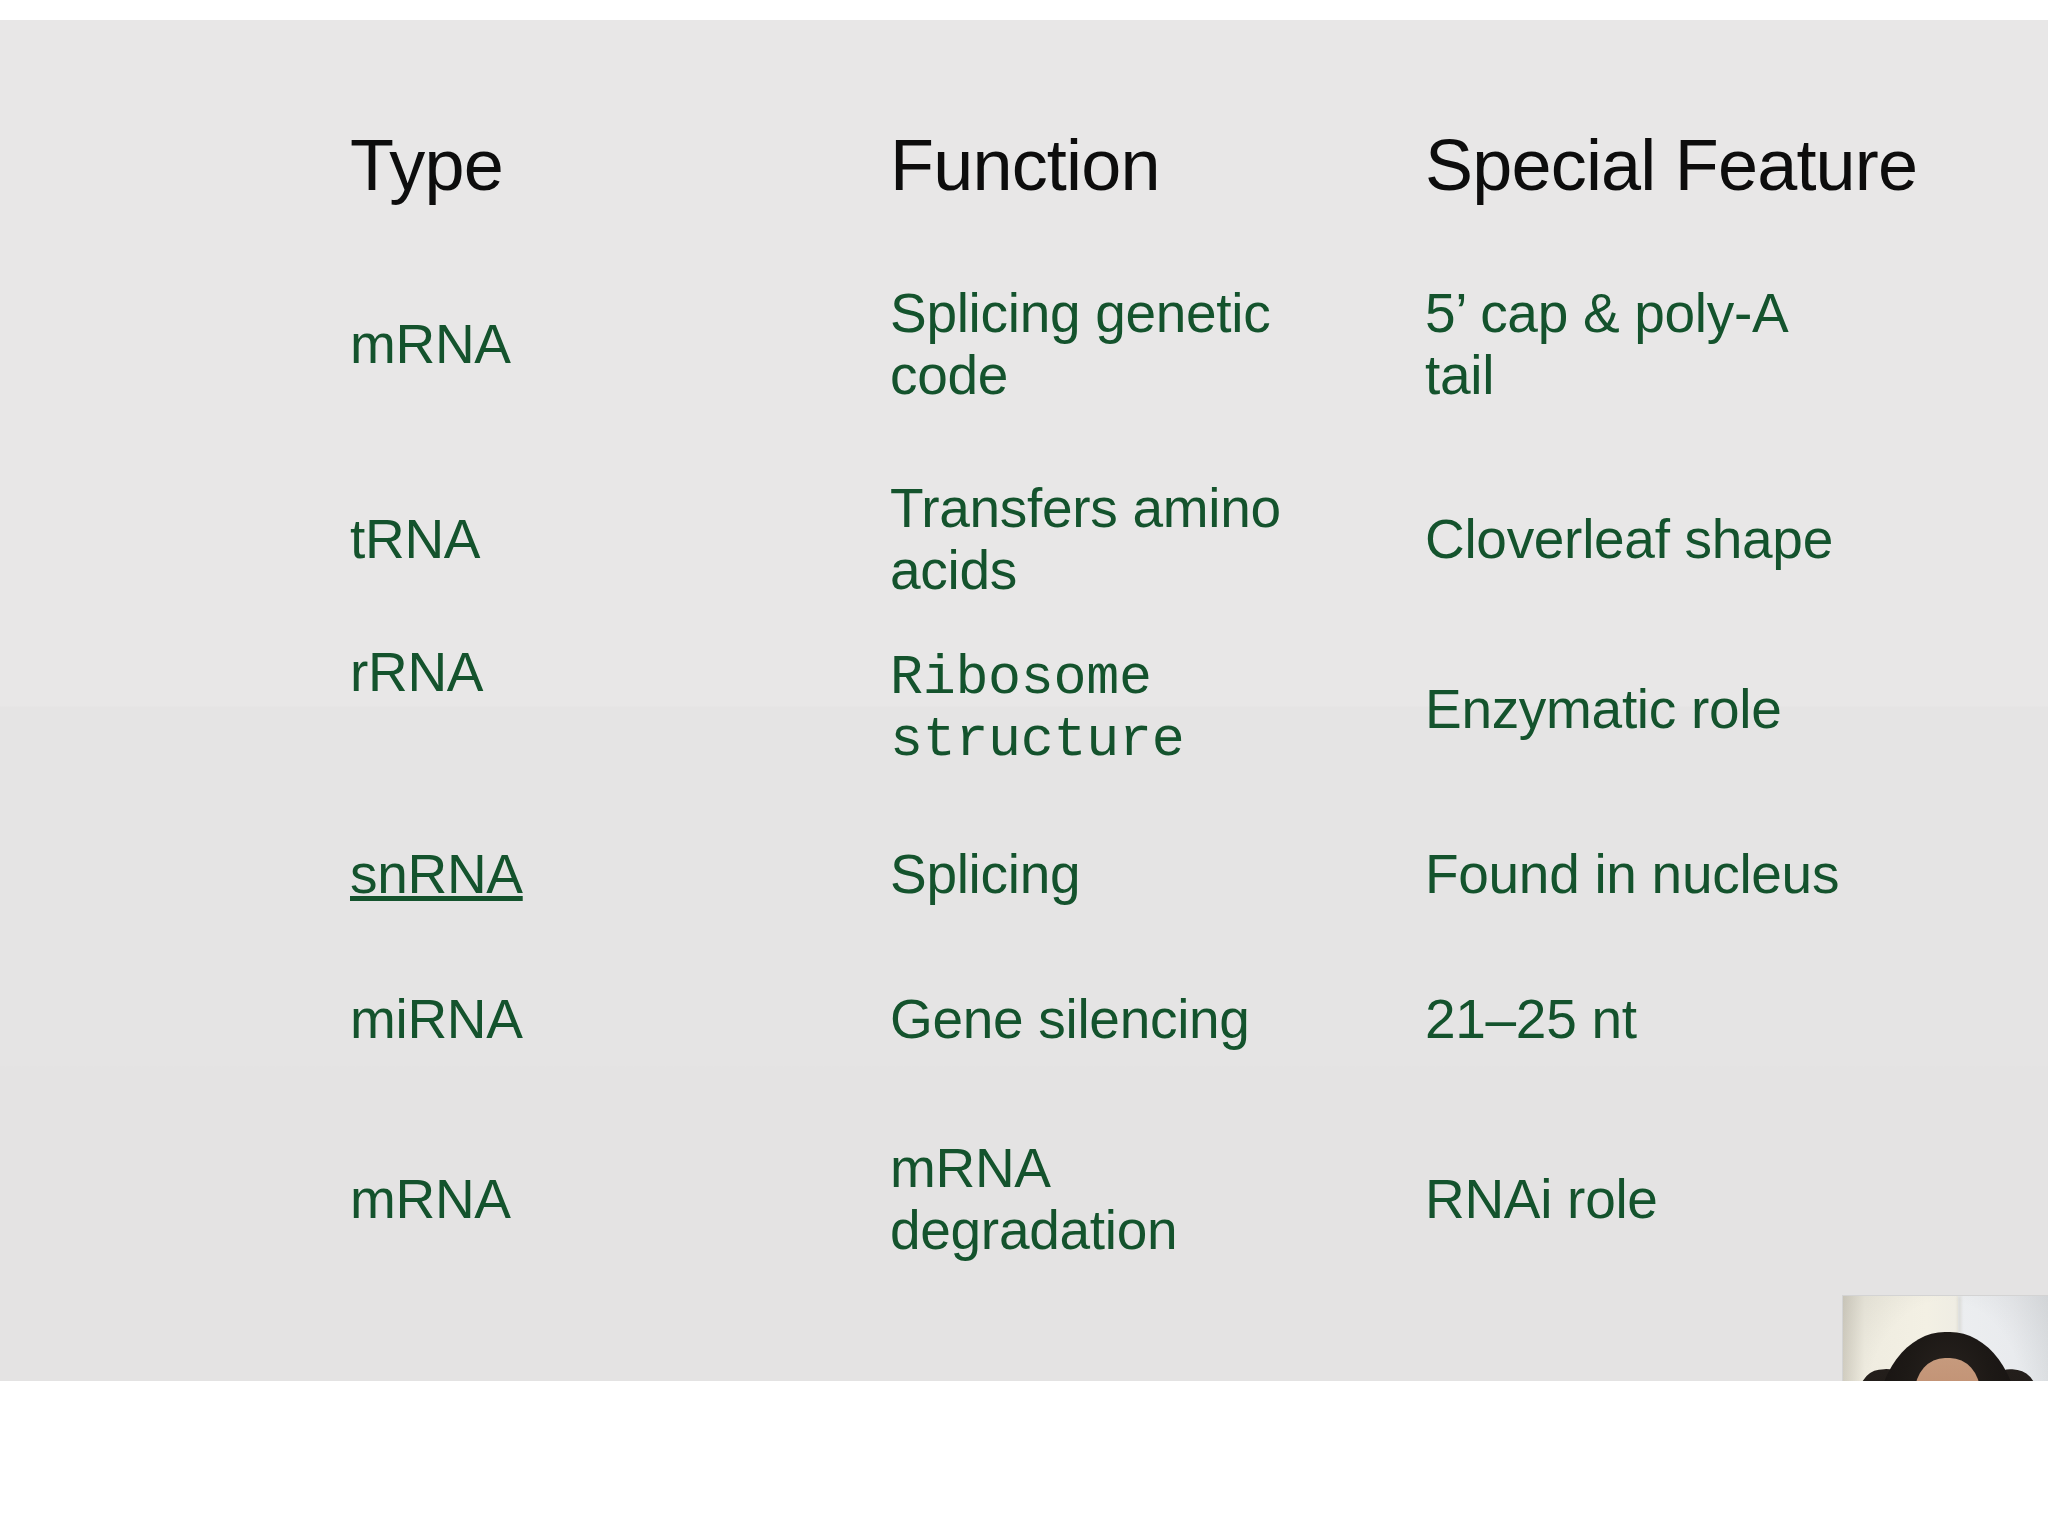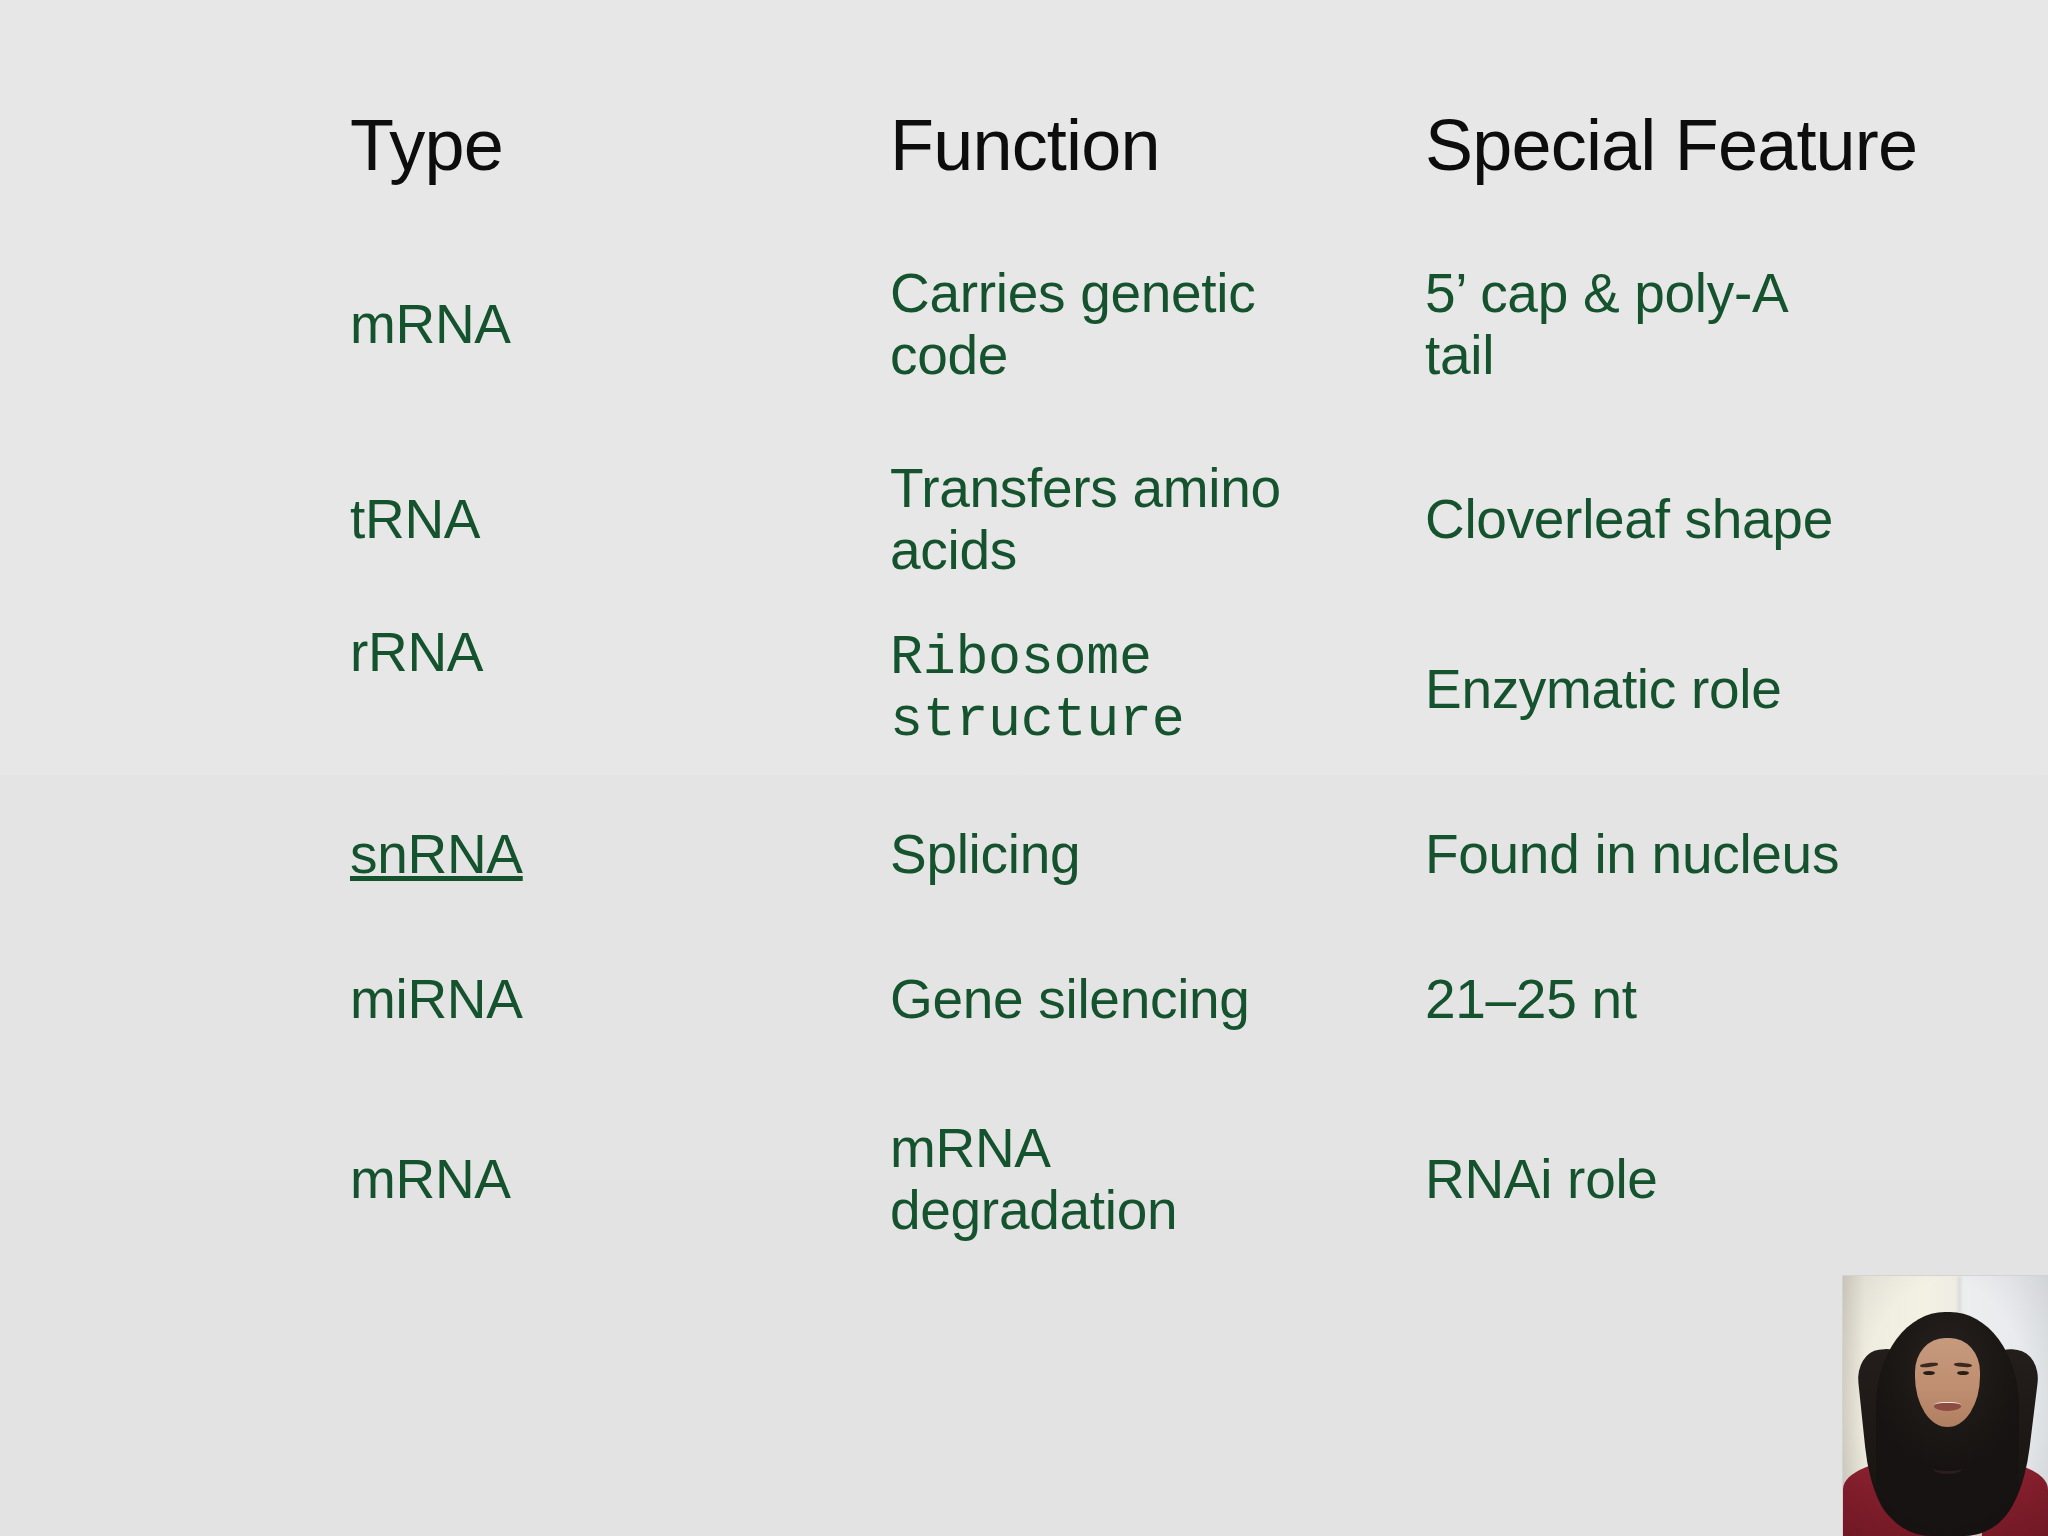--- a/index.html
+++ b/index.html
@@ -4,25 +4,26 @@
 <style>
   html, body {
     margin: 0;
     padding: 0;
     background: #ffffff;
   }
 
   .slide {
     position: relative;
     width: 2048px;
-    height: 1536px;
+    height: 1361px;
     overflow: hidden;
     background: #e7e6e6;
     font-family: "Liberation Sans", sans-serif;
     color: #0d0d0d;
+    margin-top: 20px;
   }
 
   
   .slide-bg {
     position: absolute;
     inset: 0;
     background:
       linear-gradient(to bottom,
         #e8e7e7 0%,
         #e8e7e7 50.4%,
@@ -209,21 +210,21 @@
   <div class="table">
 
     <div class="header-cell col-type">Type</div>
     <div class="header-cell col-function">Function</div>
     <div class="header-cell col-feature">Special Feature</div>
 
     <div class="rowband col-type" style="top:280px;height:90px;">
       <span class="cell" style="position:static;">mRNA</span>
     </div>
     <div class="rowband col-function" style="top:255px;height:140px;">
-      <span class="cell" style="position:static;">Carries genetic
+      <span class="cell" style="position:static;">Splicing genetic
 code</span>
     </div>
     <div class="rowband col-feature" style="top:255px;height:140px;">
       <span class="cell" style="position:static;">5’ cap &amp; poly-A
 tail</span>
     </div>
 
     <div class="rowband col-type" style="top:475px;height:90px;">
       <span class="cell" style="position:static;">tRNA</span>
     </div>

